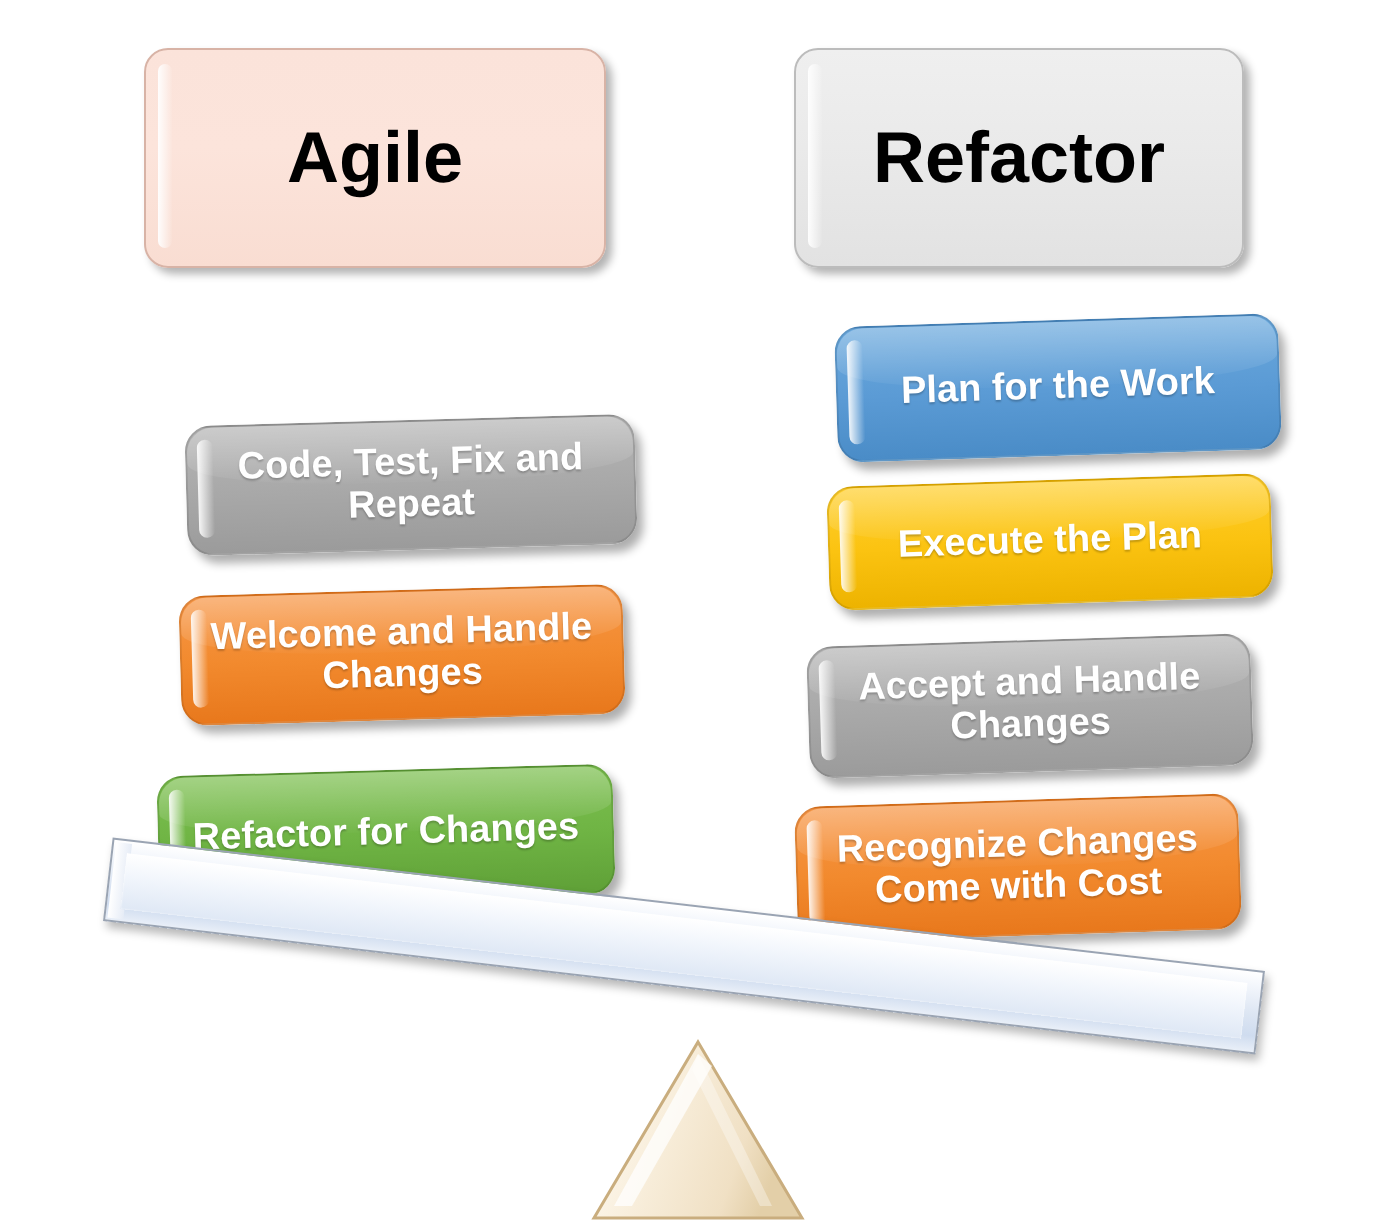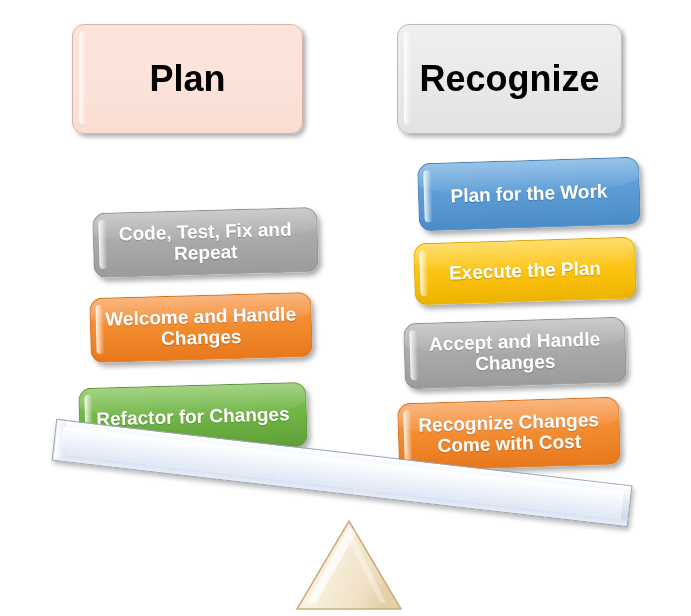--- a/index.html
+++ b/index.html
@@ -171,25 +171,25 @@
     height: 92px;
   }
   #fulcrum svg { display: block; }
 </style>
 </head>
 <body>
 
 <div id="stage">
 
   <div class="header-card" id="agile-header">
-    <span class="hdr-label">Plan</span>
+    <span class="hdr-label">Agile</span>
   </div>
 
   <div class="header-card" id="waterfall-header">
-    <span class="hdr-label">Recognize</span>
+    <span class="hdr-label">Refactor</span>
   </div>
 
   <div class="item-card c-gray" id="left-item-0">
     <span class="item-label">Code, Test, Fix and Repeat</span>
   </div>
   <div class="item-card c-orange" id="left-item-1">
     <span class="item-label">Welcome and Handle Changes</span>
   </div>
   <div class="item-card c-green" id="left-item-2">
     <span class="item-label">Refactor for Changes</span>

